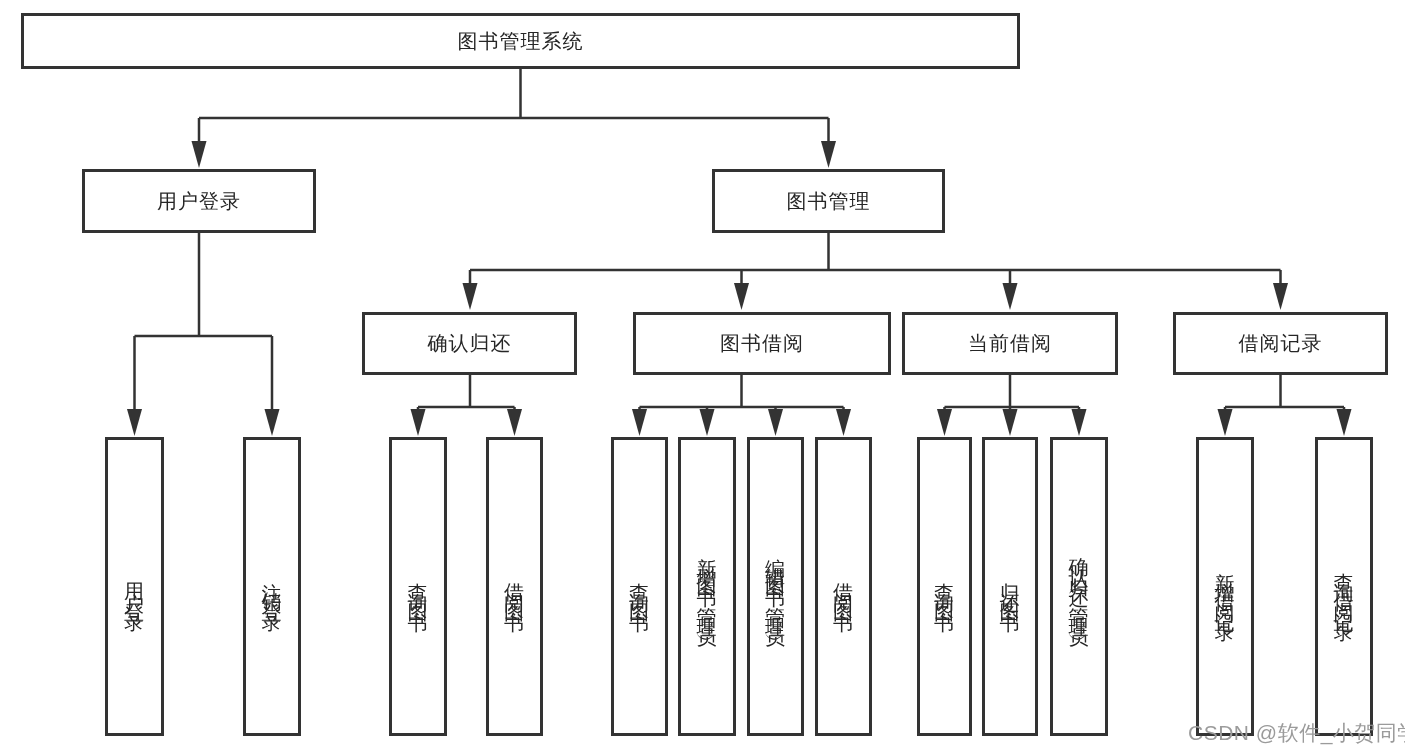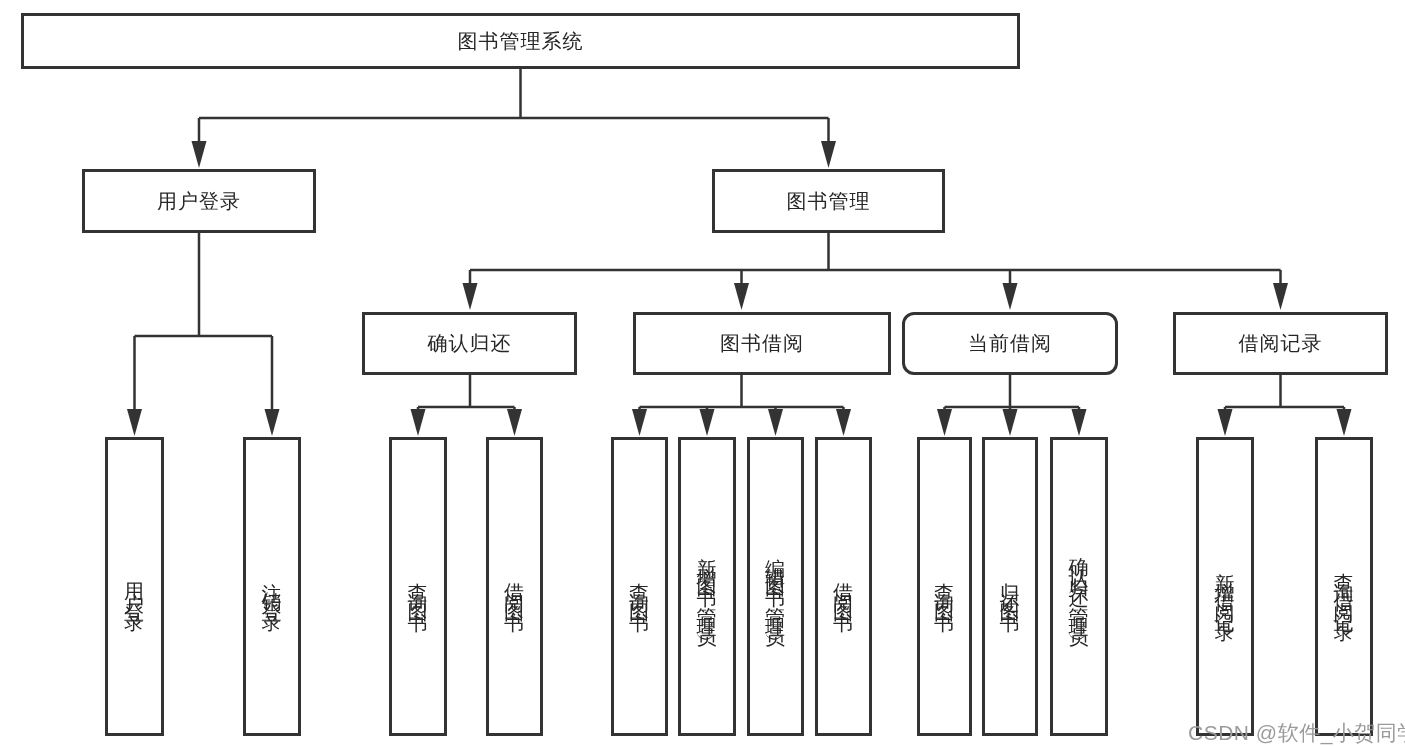--- a/index.html
+++ b/index.html
@@ -37,21 +37,21 @@
     letter-spacing:10px;
     line-height:1;
     white-space:normal;
   }
   
   [data-name="node-root"]          {left:21px;  top:13px;  width:999px; height:56px;}
   [data-name="node-user-login"]    {left:82px;  top:169px; width:234px; height:64px;}
   [data-name="node-book-mgmt"]     {left:712px; top:169px; width:233px; height:64px;}
   [data-name="node-new-book-rec"]  {left:362px; top:312px; width:215px; height:63px;}
   [data-name="node-book-borrow"]   {left:633px; top:312px; width:258px; height:63px;}
-  [data-name="node-current-borrow"]{left:902px; top:312px; width:216px; height:63px;border-radius:12px;}
+  [data-name="node-current-borrow"]{left:902px; top:312px; width:216px; height:63px;}
   [data-name="node-borrow-records"]{left:1173px;top:312px; width:215px; height:63px;text-align:right;}
 
   [data-name="leaf-login"]            {left:105px; top:437px; width:59px; height:299px;}
   [data-name="leaf-logout"]           {left:243px; top:437px; width:58px; height:299px;}
   [data-name="leaf-rec-query-books"]  {left:389px; top:437px; width:58px; height:299px;}
   [data-name="leaf-rec-borrow-books"] {left:486px; top:437px; width:57px; height:299px;}
   [data-name="leaf-bb-query-books"]   {left:611px; top:437px; width:57px; height:299px;}
   [data-name="leaf-bb-add-books"]     {left:678px; top:437px; width:58px; height:299px;}
   [data-name="leaf-bb-edit-books"]    {left:747px; top:437px; width:57px; height:299px;}
   [data-name="leaf-bb-borrow-books"]  {left:815px; top:437px; width:57px; height:299px;}

